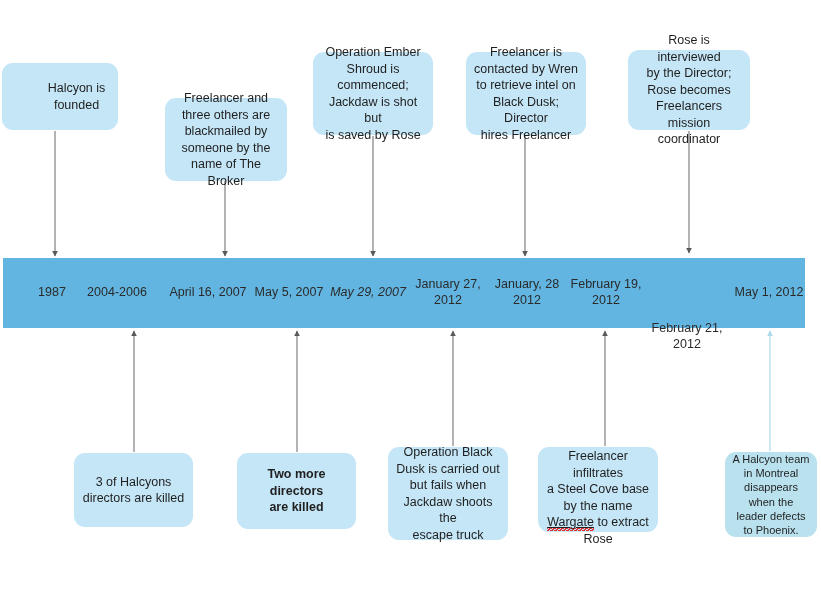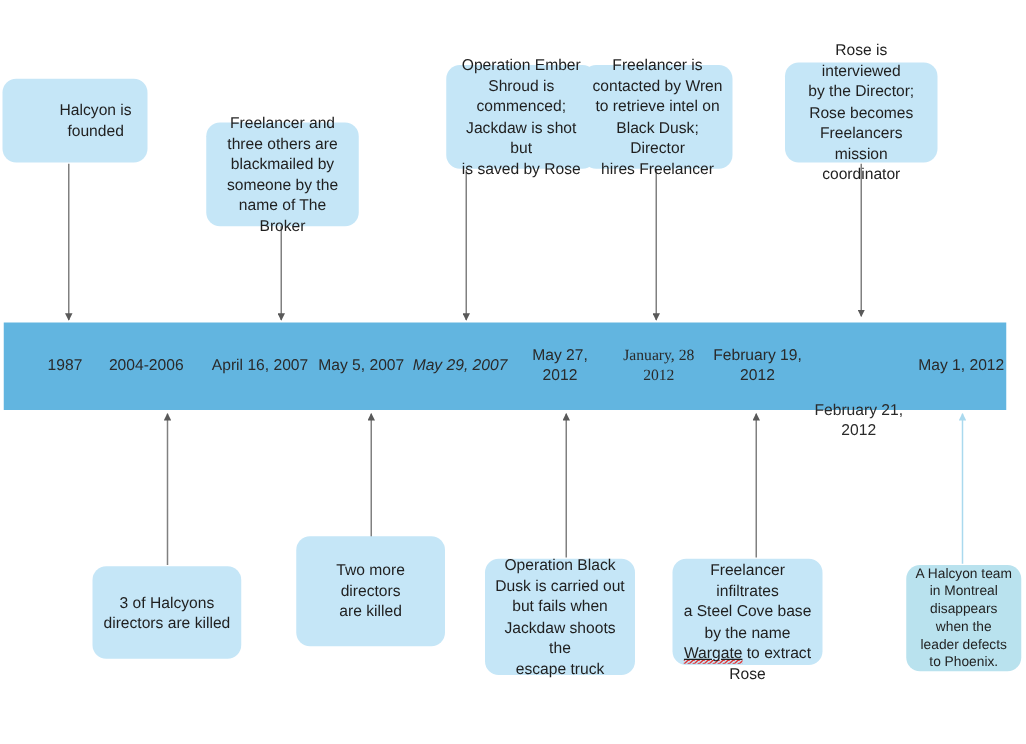--- a/index.html
+++ b/index.html
@@ -123,43 +123,43 @@
     <line x1="770" y1="451" x2="770" y2="331" stroke="#aad9ee" stroke-width="1.2" marker-end="url(#arrow-blue)"></line>
   </svg>
 
   <div class="timeline-bar"></div>
 
   <div class="date-label" style="left:8px;   width:88px;">1987</div>
   <div class="date-label" style="left:62px;  width:110px;">2004-2006</div>
   <div class="date-label" style="left:160px; width:96px;">April 16, 2007</div>
   <div class="date-label" style="left:249px; width:80px;">May 5, 2007</div>
   <div class="date-label" style="left:323px; width:90px;font-style:italic;">May 29, 2007</div>
-  <div class="date-label" style="left:406px; width:84px;">May 27,
-2012</div>
-  <div class="date-label" style="left:487px; width:80px;font-family:Liberation Serif, serif;">January, 28
+  <div class="date-label" style="left:406px; width:84px;">January 27,
+2012</div>
+  <div class="date-label" style="left:487px; width:80px;">January, 28
 2012</div>
   <div class="date-label" style="left:563px; width:86px;">February 19,
 2012</div>
   <div class="date-label" style="left:645px; width:84px;margin-top:44px;">February 21,
 2012</div>
   <div class="date-label" style="left:728px; width:82px;">May 1, 2012</div>
 
   <div class="event-box" style="left:2px;  top:63px; width:116px; height:67px;padding-left:40px;">
     <span class="txt">Halcyon is founded</span>
   </div>
 
   <div class="event-box" style="left:165px; top:52px; width:122px; height:83px;margin-top:46px;">
     <span class="txt">Freelancer and
 three others are
 blackmailed by
 someone by  the
 name of The Broker</span>
   </div>
 
-  <div class="event-box" style="left:313px; top:52px; width:120px; height:83px;margin-left:44px;">
+  <div class="event-box" style="left:313px; top:52px; width:120px; height:83px;">
     <span class="txt">Operation Ember
 Shroud is
 commenced;
 Jackdaw is shot but
 is saved by Rose</span>
   </div>
 
   <div class="event-box" style="left:466px; top:52px; width:120px; height:83px;">
     <span class="txt">Freelancer is
 contacted by Wren
@@ -174,21 +174,21 @@
 Rose becomes
 Freelancers mission
 coordinator</span>
   </div>
 
   <div class="event-box" style="left:74px;  top:453px; width:119px; height:74px;">
     <span class="txt">3 of Halcyons
 directors are killed</span>
   </div>
 
-  <div class="event-box" style="left:237px; top:429px; width:119px; height:88px;">
+  <div class="event-box" style="left:237px; top:453px; width:119px; height:76px;font-weight:bold;">
     <span class="txt">Two more directors
 are killed</span>
   </div>
 
   <div class="event-box" style="left:388px; top:447px; width:120px; height:93px;">
     <span class="txt">Operation Black
 Dusk is carried out
 but fails when
 Jackdaw shoots the
 escape truck</span>

